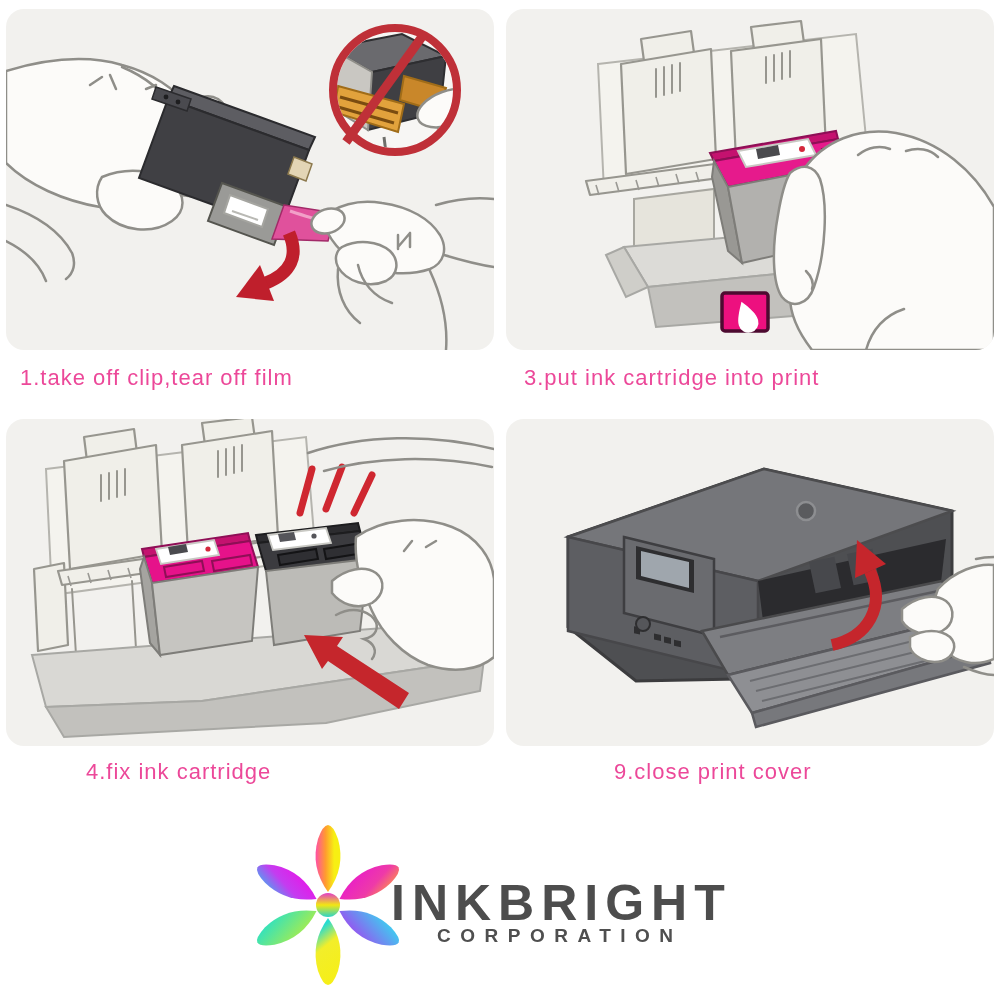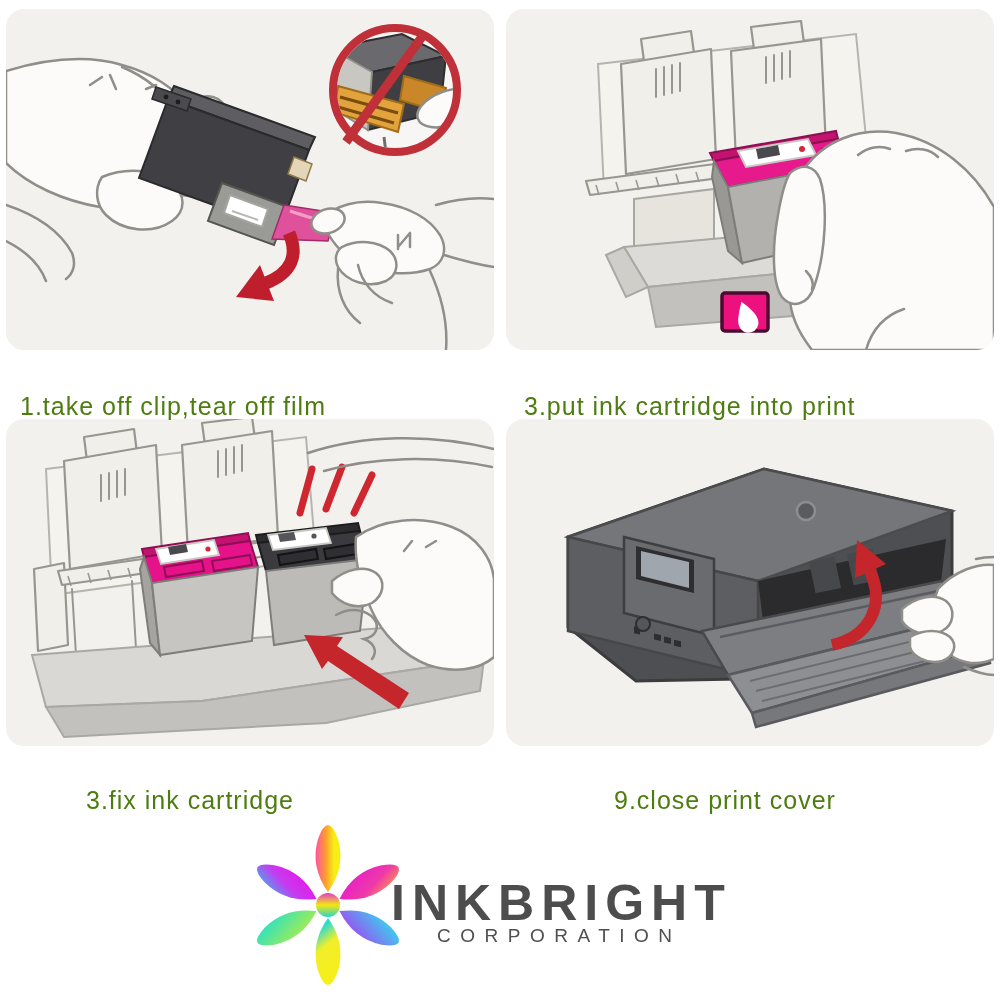--- a/index.html
+++ b/index.html
@@ -5,30 +5,30 @@
   html,body{margin:0;padding:0;}
   body{
     width:1000px;height:1000px;position:relative;background:#ffffff;
     font-family:"Liberation Sans","DejaVu Sans",sans-serif;overflow:hidden;
   }
   .panel{
     position:absolute;background:#f2f1ee;border-radius:18px;overflow:hidden;
   }
   .panel svg{position:absolute;left:0;top:0;}
   .caption{
-    position:absolute;font-size:25px;letter-spacing:1px;color:#4d7c0f;
-    white-space:nowrap;line-height:44px;margin-top:28px;
+    position:absolute;font-size:22px;letter-spacing:1px;color:#ec4899;
+    white-space:nowrap;line-height:44px;
   }
   .logo-flower{position:absolute;left:242px;top:813px;width:178px;height:187px;}
   .logo-name{
     position:absolute;left:391px;top:874px;font-size:50px;font-weight:bold;
     letter-spacing:7px;color:#4d4d4d;white-space:nowrap;
   }
   .logo-sub{
-    position:absolute;left:437px;top:925px;font-size:19px;font-weight:normal;
+    position:absolute;left:437px;top:925px;font-size:19px;font-weight:bold;
     letter-spacing:9.5px;color:#4f4f4f;white-space:nowrap;
   }
   .lineart{fill:#fcfbf9;stroke:#8f8e89;stroke-width:2.5;stroke-linejoin:round;}
   .lineline{fill:none;stroke:#8f8e89;stroke-width:2.5;stroke-linecap:round;}
   .carr{fill:#f0efe9;stroke:#97968f;stroke-width:2.2;stroke-linejoin:round;}
   .carrline{fill:none;stroke:#97968f;stroke-width:2;stroke-linecap:round;}
 </style>
 </head>
 <body>
 
@@ -244,21 +244,21 @@
       <path class="lineart" d="M432,170 C448,152 472,144 488,146 L488,240 C470,248 450,244 438,230 C426,214 424,190 432,170 Z"></path>
       <path class="lineart" d="M396,190 C410,178 428,174 440,182 C450,190 448,206 436,212 C420,220 402,212 396,202 Z"></path>
       <path class="lineart" d="M404,218 C418,210 434,210 444,218 C452,226 448,238 436,242 C420,246 406,236 404,228 Z"></path>
       <path class="lineline" d="M458,248 C472,254 482,256 488,256"></path>
     </g>
   </svg>
 </div>
 
 <div class="caption" style="left:20px;top:356px">1.take off clip,tear off film</div>
 <div class="caption" style="left:524px;top:356px">3.put ink cartridge into print</div>
-<div class="caption" style="left:86px;top:750px">3.fix ink cartridge</div>
+<div class="caption" style="left:86px;top:750px">4.fix ink cartridge</div>
 <div class="caption" style="left:614px;top:750px">9.close print cover</div>
 
 <svg class="logo-flower" viewBox="0 0 178 187">
   <defs>
     <linearGradient id="petTop" x1="0" y1="0" x2="1" y2="0">
       <stop offset="0" stop-color="#ff4fa6"></stop>
         <stop offset="0.4" stop-color="#ff9c2f"></stop>
         <stop offset="0.75" stop-color="#f7ef13"></stop>
     </linearGradient>
     <linearGradient id="petUR" x1="0" y1="1" x2="1" y2="0">

